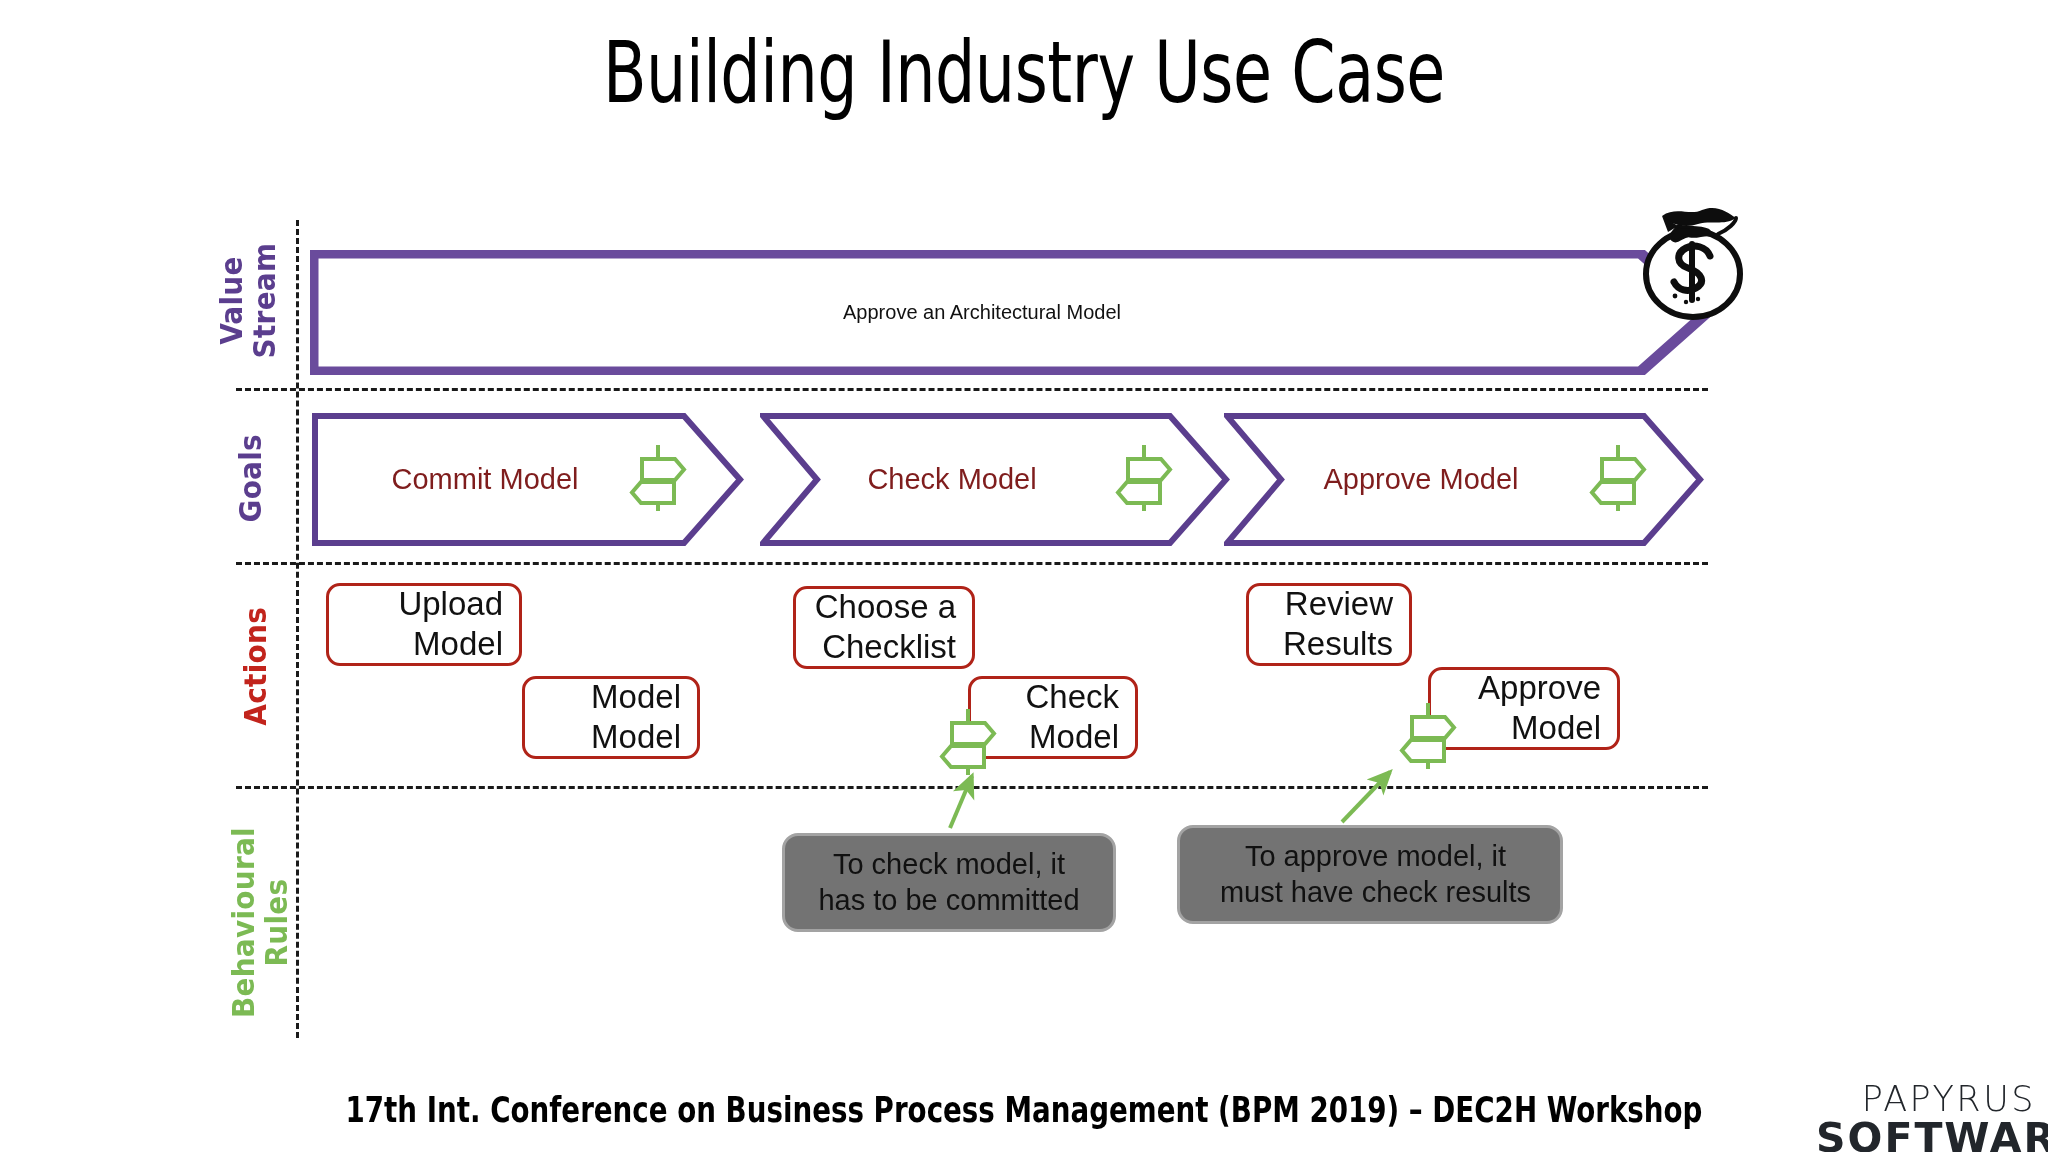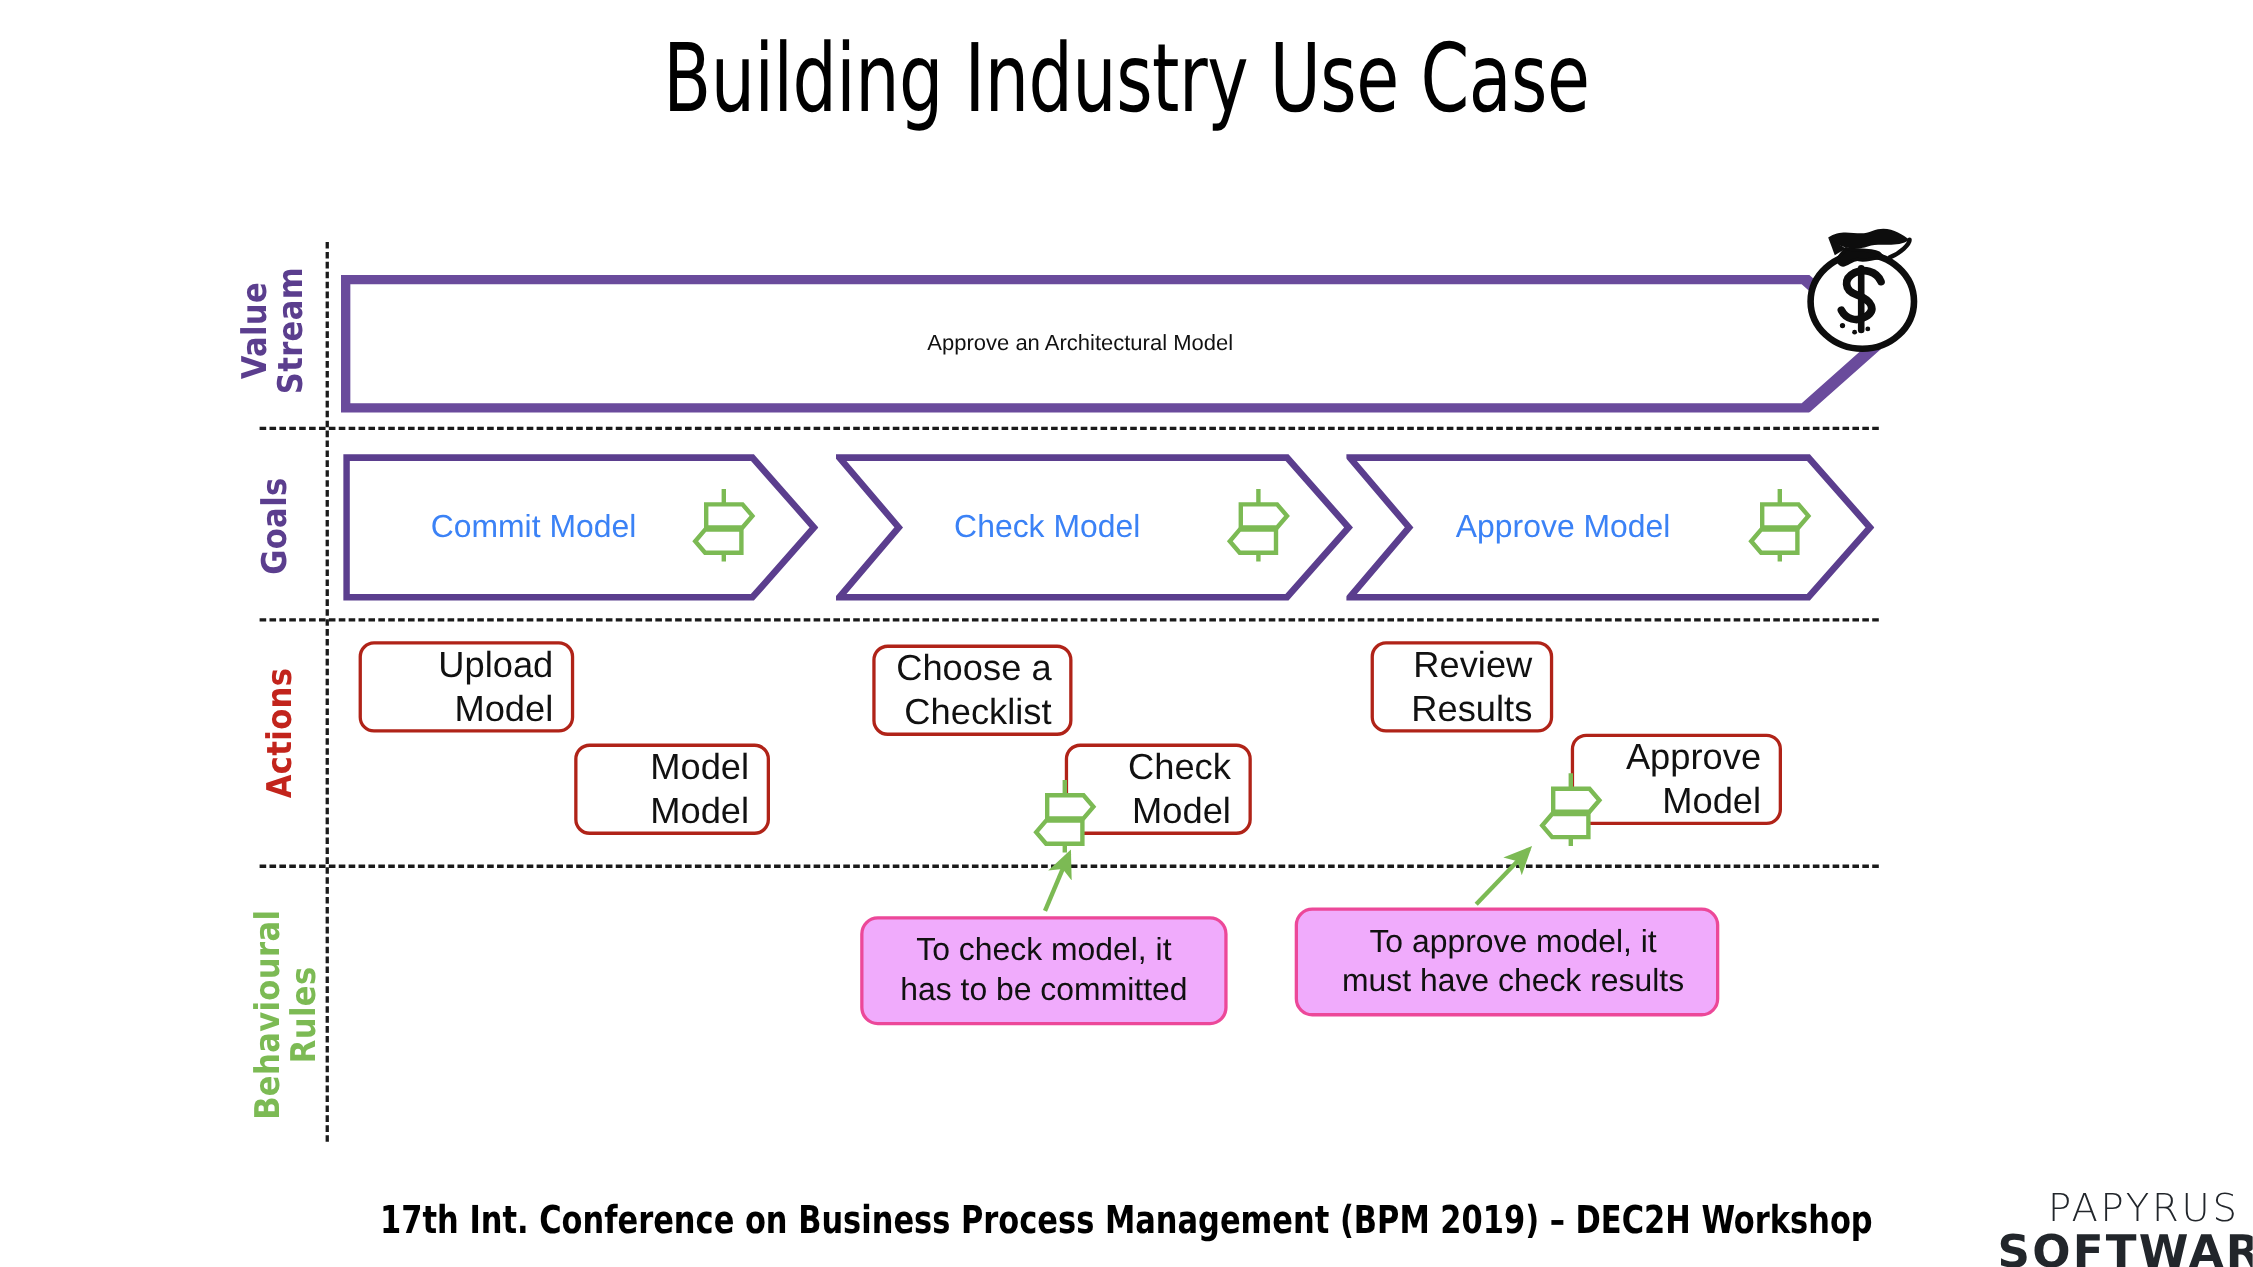--- a/index.html
+++ b/index.html
@@ -100,21 +100,21 @@
   }
   .goal-chevron .chev-label {
     position: absolute;
     inset: 0;
     display: flex;
     align-items: center;
     justify-content: center;
     padding-right: 86px;
     box-sizing: border-box;
     font-size: 29px;
-    color: #3b82f6;
+    color: #7f1d1d;
   }
   .signpost-in-chevron {
     position: absolute;
     top: 50%;
     transform: translateY(-50%);
     right: 56px;
   }
 
   
   .action-box {
@@ -130,23 +130,23 @@
     padding: 4px 16px 6px 16px;
     font-size: 33px;
     line-height: 1.20;
     color: #111111;
     text-align: right;
   }
 
   
   .rule-box {
     position: absolute;
-    border: 3px solid #ec4899;
+    border: 3px solid #a3a3a3;
     border-radius: 16px;
-    background: #f0abfc;
+    background: #737373;
     box-sizing: border-box;
     display: flex;
     flex-direction: column;
     align-items: center;
     justify-content: center;
     padding: 6px 14px;
     font-size: 29px;
     line-height: 1.22;
     color: #111111;
     text-align: center;

